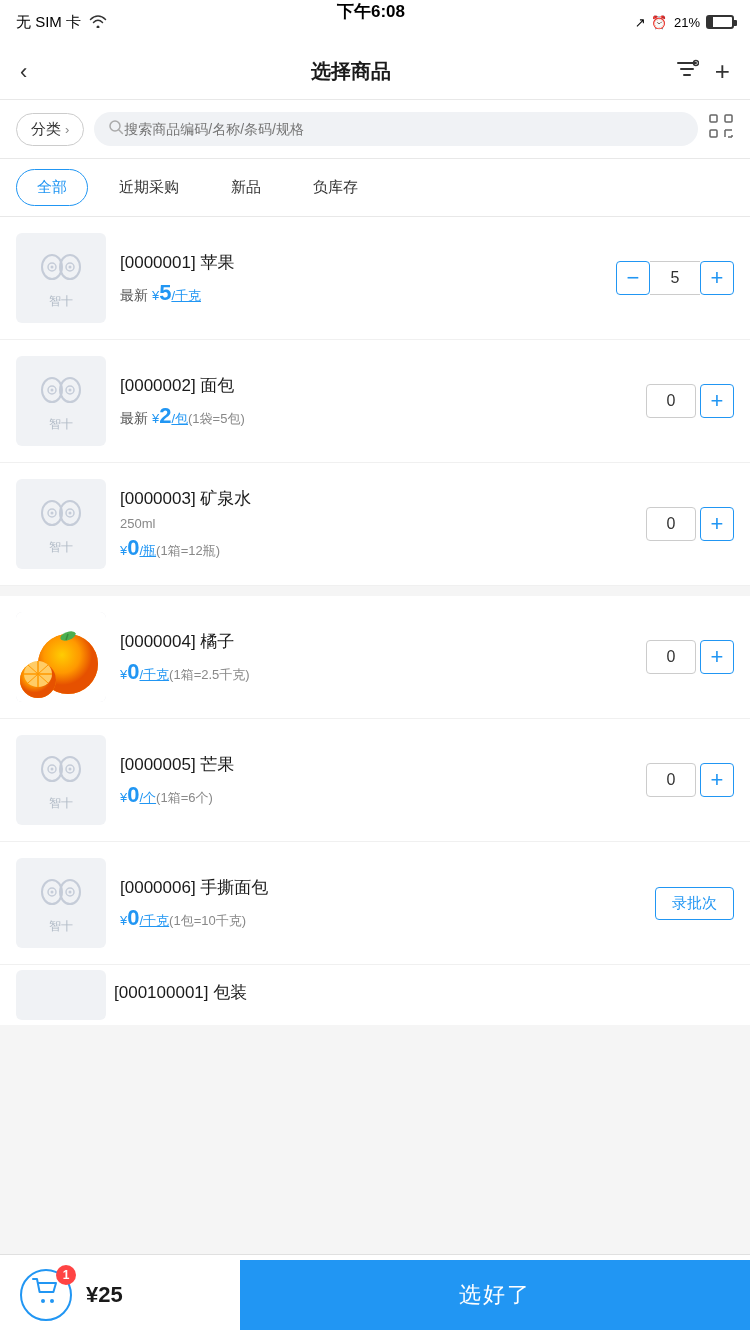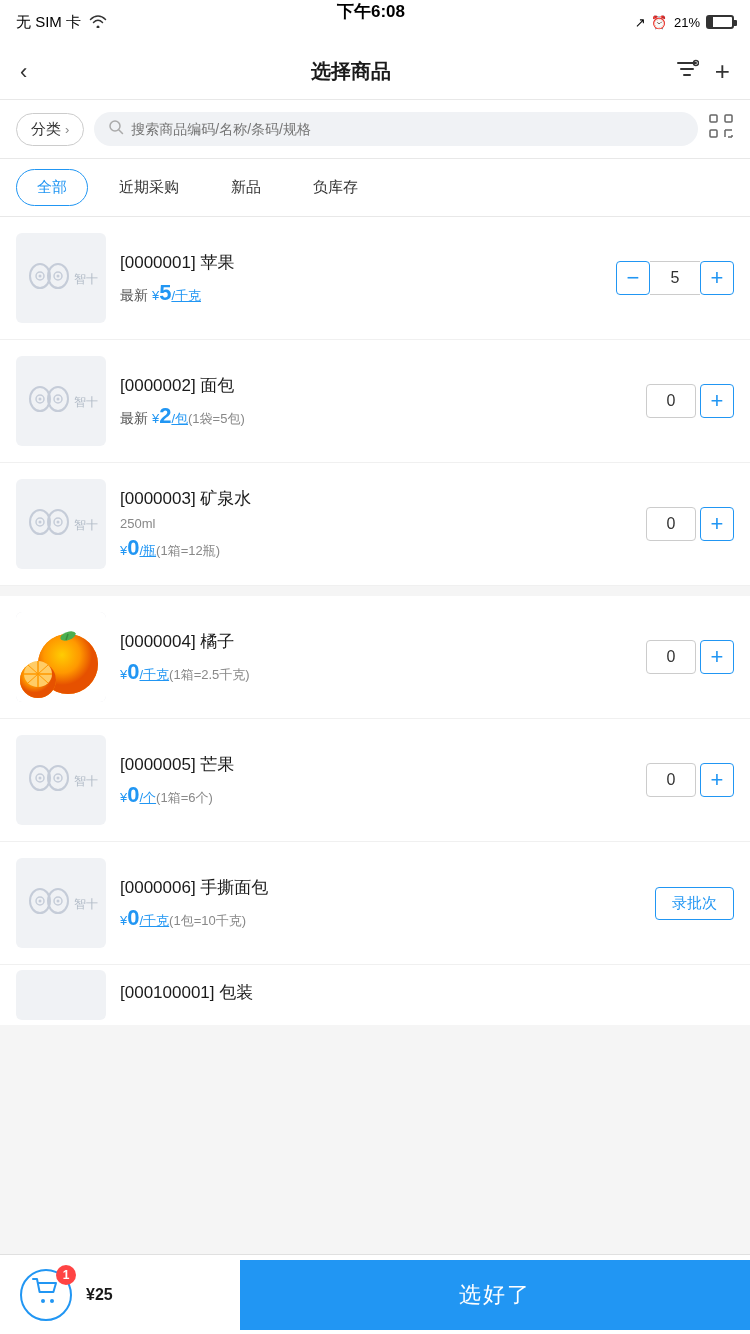--- a/index.html
+++ b/index.html
@@ -68,21 +68,21 @@
       padding: 6px 14px;
       font-size: 15px; color: #333;
       background: #fff;
       white-space: nowrap;
       cursor: pointer;
     }
     .search-box {
       flex: 1;
       display: flex; align-items: center;
       background: #f0f2f5; border-radius: 20px;
-      padding: 7px 14px; gap: 7px;
+      padding: 7px 14px; gap: 0;
     }
     .search-input {
       border: none; background: transparent;
       font-size: 14px; color: #999;
       flex: 1; outline: none;
       width: 100%;
     }
     .scan-icon { font-size: 22px; color: #666; cursor: pointer; }
 
     
@@ -126,21 +126,21 @@
     .product-image {
       width: 90px; height: 90px;
       border-radius: 6px;
       background: #f0f2f5;
       display: flex; align-items: center; justify-content: center;
       flex-shrink: 0;
       overflow: hidden;
     }
 
     .owl-logo {
-      display: flex; flex-direction: row; align-items: center; justify-content: center;
+      display: flex; flex-direction: column; align-items: center; justify-content: center;
       width: 100%; height: 100%;
     }
     .owl-eyes {
       font-size: 26px; color: #c5ccd8; line-height: 1;
     }
     .owl-text {
       font-size: 12px; color: #b0bac6; margin-top: 2px;
     }
 
     .product-info { flex: 1; }
@@ -218,42 +218,42 @@
     .cart-badge {
       position: absolute; top: -6px; right: -6px;
       background: #ff4444;
       color: #fff;
       font-size: 12px;
       width: 20px; height: 20px;
       border-radius: 50%;
       display: flex; align-items: center; justify-content: center;
       font-weight: 600;
     }
-    .cart-total { font-size: 16px; font-weight: 600; color: #1a1a1a; }
+    .cart-total { font-size: 22px; font-weight: 600; color: #1a1a1a; }
     .confirm-btn {
       flex: 1;
       height: 70px;
       background: #2196F3;
       color: #fff;
       font-size: 22px;
       font-weight: 500;
       border: none;
       cursor: pointer;
       letter-spacing: 2px;
     }
 
     .divider { height: 10px; background: #f5f5f5; }
 
     
     .product-item-partial {
       background: #fff;
       display: flex;
       align-items: center;
       padding: 16px;
-      gap: 14px;
+      gap: 8px;
       height: 60px;
       overflow: hidden;
     }
   </style>
 </head>
 <body>
 
 <div class="status-bar">
   <div class="status-left">
     <span>无 SIM 卡</span>

